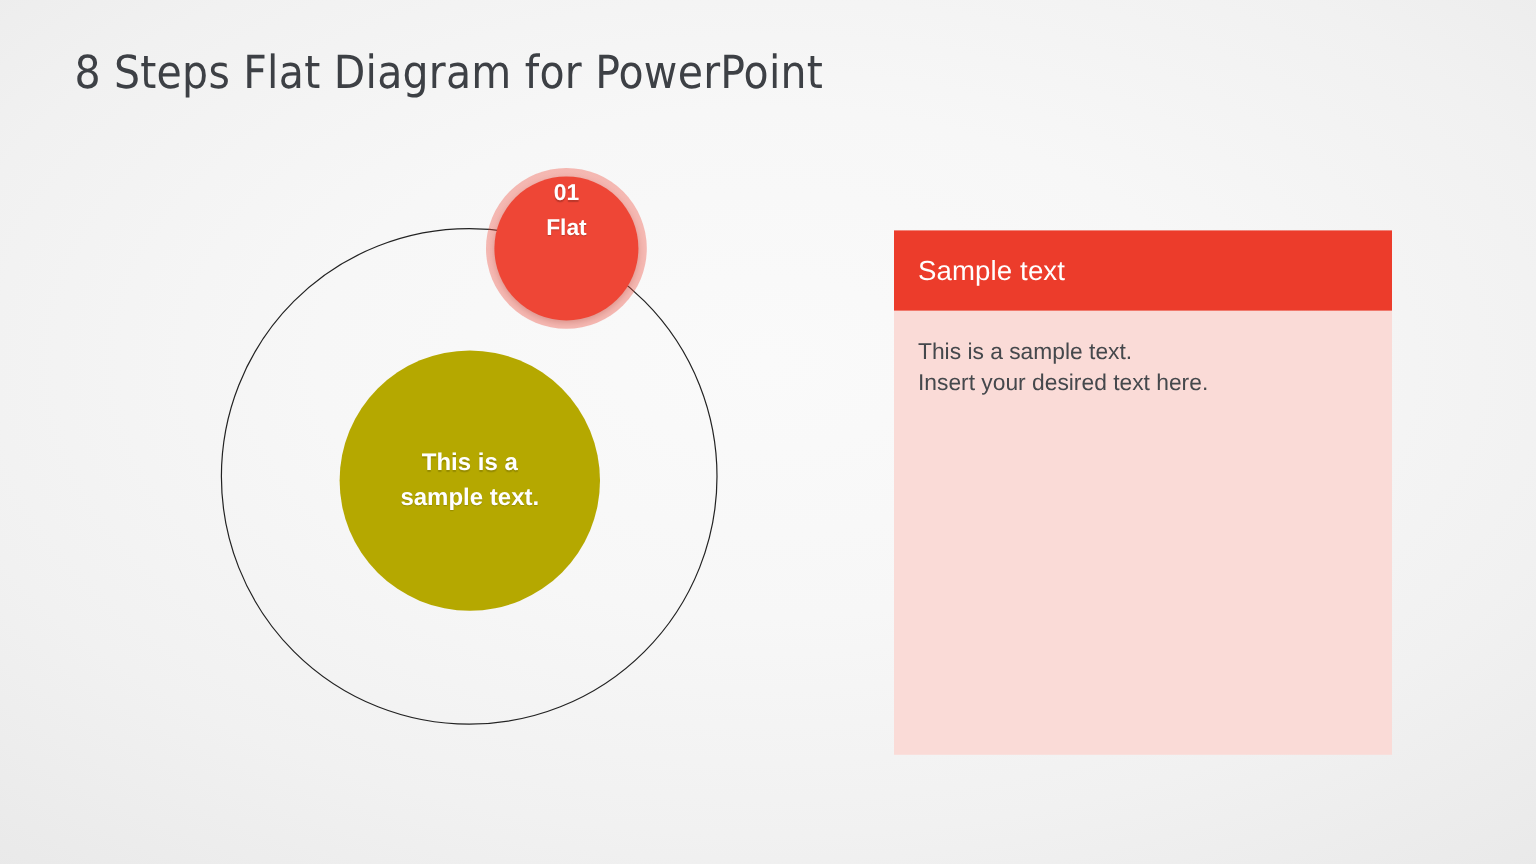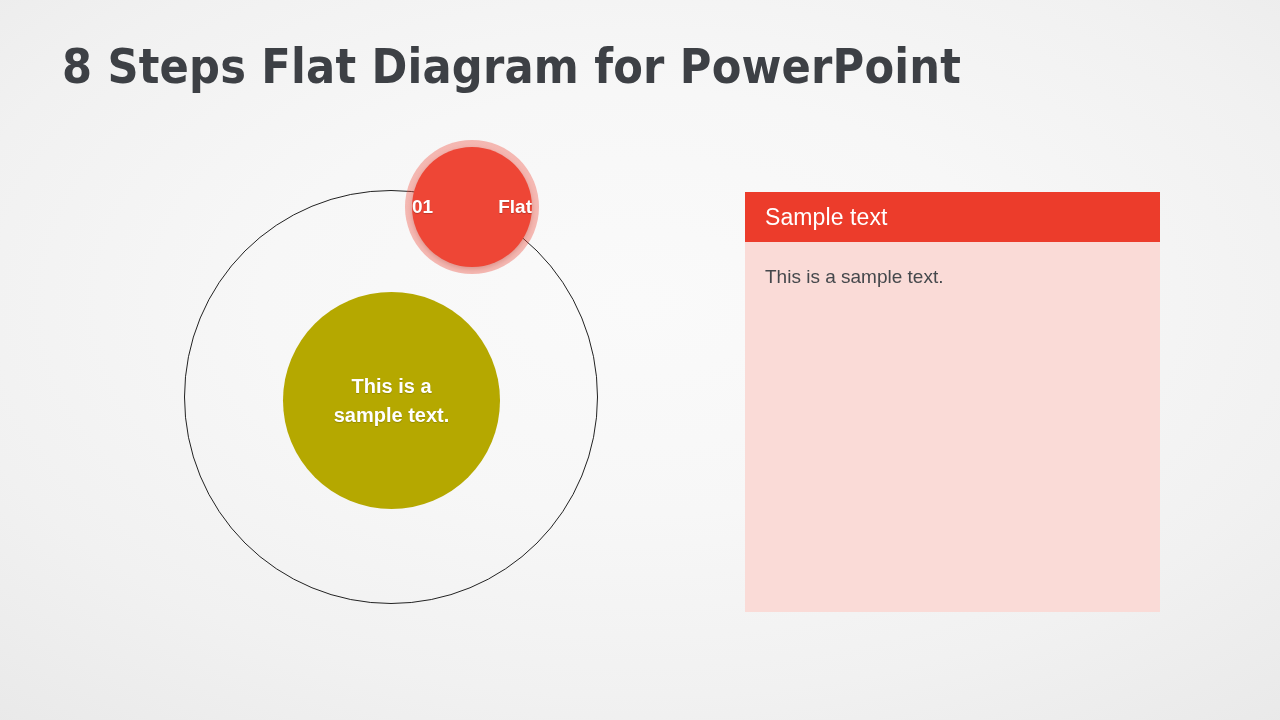--- a/index.html
+++ b/index.html
@@ -28,22 +28,22 @@
         #e2e2e2 92%,
         #dedede 100%);
     overflow: hidden;
   }
 
   
   #slide-title {
     position: absolute;
     left: 62px;
     top: 38px;
-    font-size: 48px;
-    font-weight: 700;
+    font-size: 38px;
+    font-weight: 400;
     color: #3d4045;
     letter-spacing: 0.2px;
     white-space: nowrap;
     font-family: "DejaVu Sans Condensed", "Liberation Sans Narrow", "Liberation Sans", sans-serif;
   }
 
   
   #diagram {
     position: absolute;
     left: 0;
@@ -97,44 +97,44 @@
     display: flex;
     align-items: center;
     justify-content: center;
   }
   .step-bubble-inner {
     width: 120px;
     height: 120px;
     border-radius: 50%;
     background: #ee4636;
     display: flex;
-    flex-direction: row;
+    flex-direction: column;
     align-items: center;
-    justify-content: space-between;
+    justify-content: flex-start;
     box-shadow: 0 2px 5px rgba(140, 35, 25, 0.25);
   }
   .step-number,
   .step-word {
     color: #ffffff;
     font-weight: bold;
     font-size: 19px;
     line-height: 1.55;
     text-shadow: 0 1px 1px rgba(0,0,0,0.22);
   }
 
   
   #info-panel {
     position: absolute;
     left: 745px;
     top: 192px;
     width: 415px;
     height: 419px;
   }
   #panel-header {
-    height: 50px;
+    height: 67px;
     background: #ec3c2b;
     display: flex;
     align-items: center;
   }
   #panel-header-title {
     color: #ffffff;
     font-size: 23px;
     font-weight: 400;
     padding-left: 20px;
     letter-spacing: 0.1px;
@@ -174,16 +174,17 @@
     </div>
 
   </div>
 
   <div id="info-panel">
     <div id="panel-header">
       <span id="panel-header-title">Sample text</span>
     </div>
     <div id="panel-body">
       <div class="panel-body-line">This is a sample text.</div>
+      <div class="panel-body-line">Insert your desired text here.</div>
     </div>
   </div>
 
 </div>
 
 </body></html>

